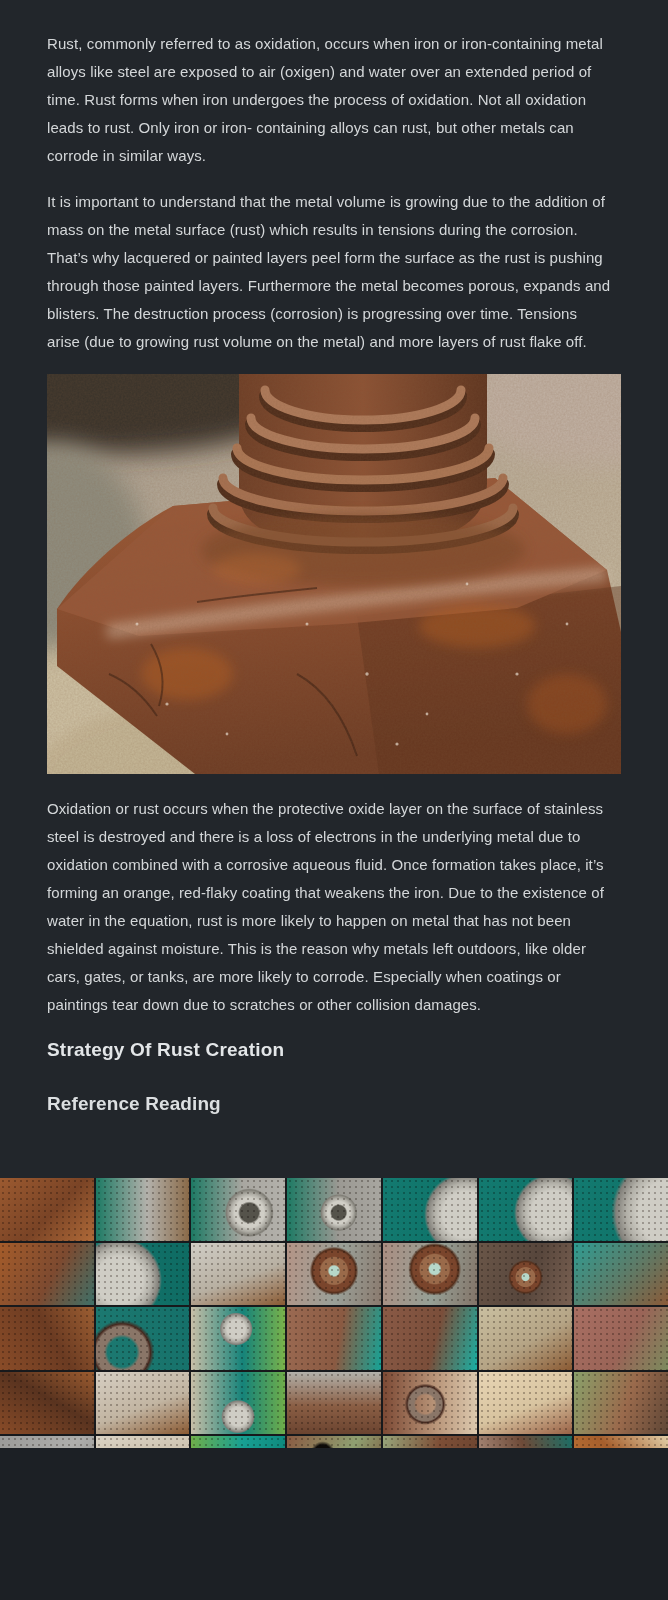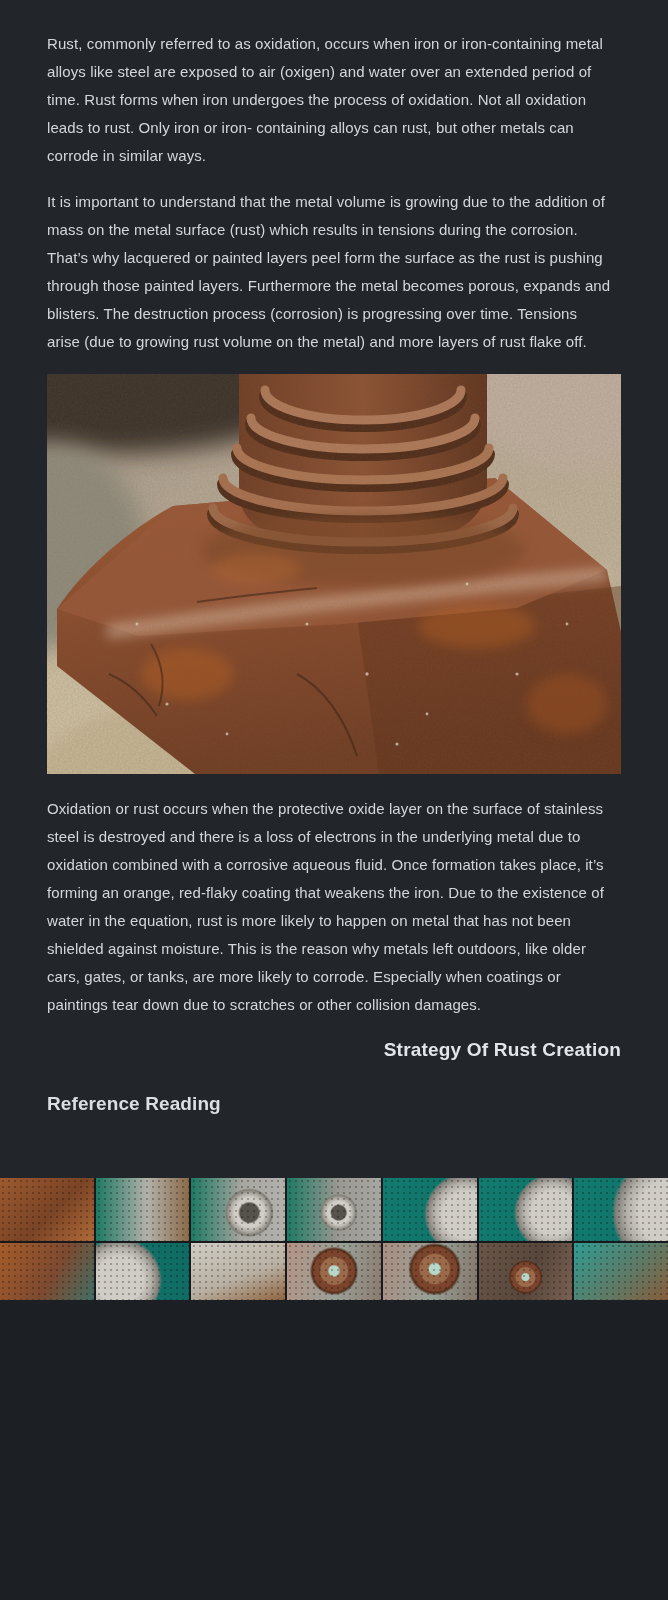--- a/index.html
+++ b/index.html
@@ -1,30 +1,30 @@
 <!DOCTYPE html>
 <html><head>
 <meta charset="utf-8">
 <style>
   html,body{margin:0;padding:0;background:#1c2025;}
   .page{
-    position:relative;width:668px;height:1300px;margin:0 auto;
+    position:relative;width:668px;height:1448px;margin:0 auto;
     background:#22262b;overflow:hidden;
     font-family:"Liberation Sans",sans-serif;
     color:#d6d9db;
   }
   .article{padding:30px 47px 0 47px;width:574px;box-sizing:content-box;}
   .article p{
     margin:0 0 18px 0;width:566px;
     font-size:15px;line-height:28px;letter-spacing:.1px;color:#d4d7d9;
   }
   figure.hero{margin:17px 0 21px 0;width:574px;height:400px;overflow:hidden;}
   figure.hero svg{display:block;width:574px;height:400px;}
   h2.sec{
-    margin:12px 0 0 0;font-size:19px;line-height:26px;font-weight:700;color:#e3e6e8;letter-spacing:.2px;text-align:right;
+    margin:12px 0 0 0;font-size:19px;line-height:26px;font-weight:700;color:#e3e6e8;letter-spacing:.2px;
   }
   h3.sub{
     margin:32px 0 0 0;font-size:19px;line-height:18px;font-weight:700;color:#dcdfe1;letter-spacing:.1px;
   }
   .gallery{
     position:absolute;left:0;top:1178px;width:668px;height:385px;
     display:grid;grid-template-columns:repeat(7,1fr);grid-template-rows:repeat(6,1fr);
     gap:2px;background:#17191c;
   }
   .tile{

